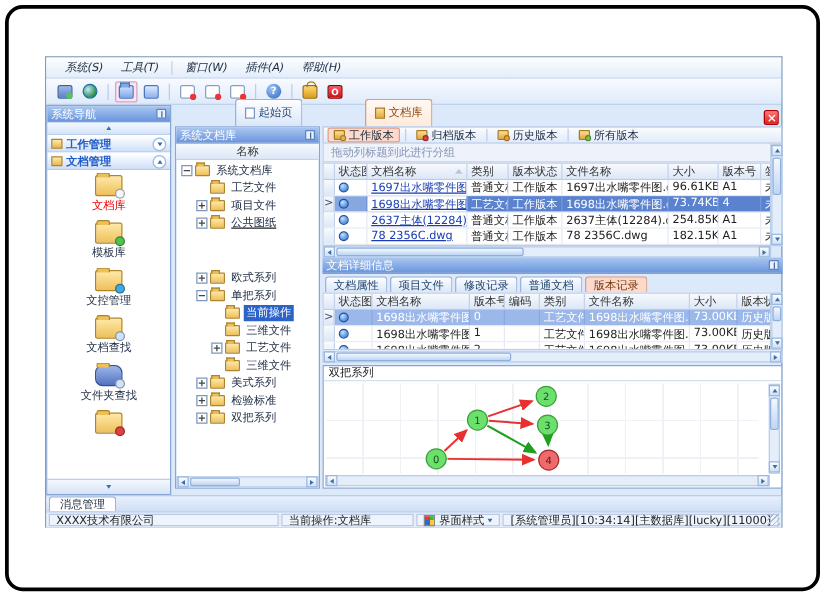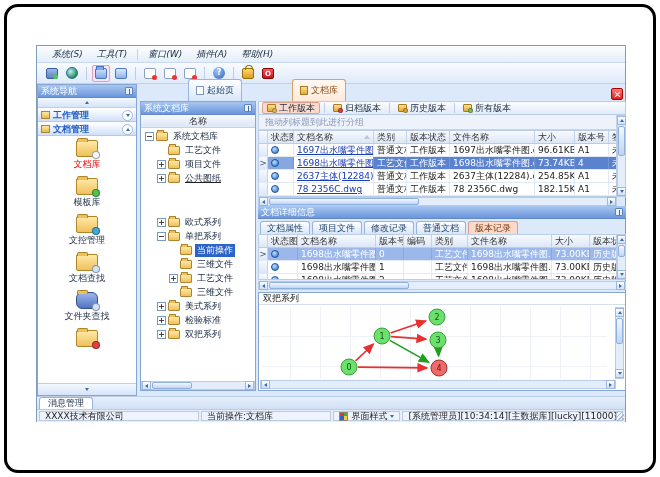--- a/index.html
+++ b/index.html
@@ -752,21 +752,21 @@
         </div>
       </div>
     </div>
 
     <div class="msgstrip">
       <span class="msgtab">
           <span>消息管理</span>
         </span>
     </div>
     <div class="statusbar">
-      <span class="sseg" style="width:160px;">
+      <span class="sseg" style="width:184px;">
           <span>XXXX技术有限公司</span>
         </span>
       <span class="sseg" style="flex:1;">
           <span>当前操作:文档库</span>
         </span>
       <span class="sseg">
         <span class="style-ico">
             <i style="background:#e33;"></i>
             <i style="background:#3b3;"></i>
             <i style="background:#36c;"></i>

